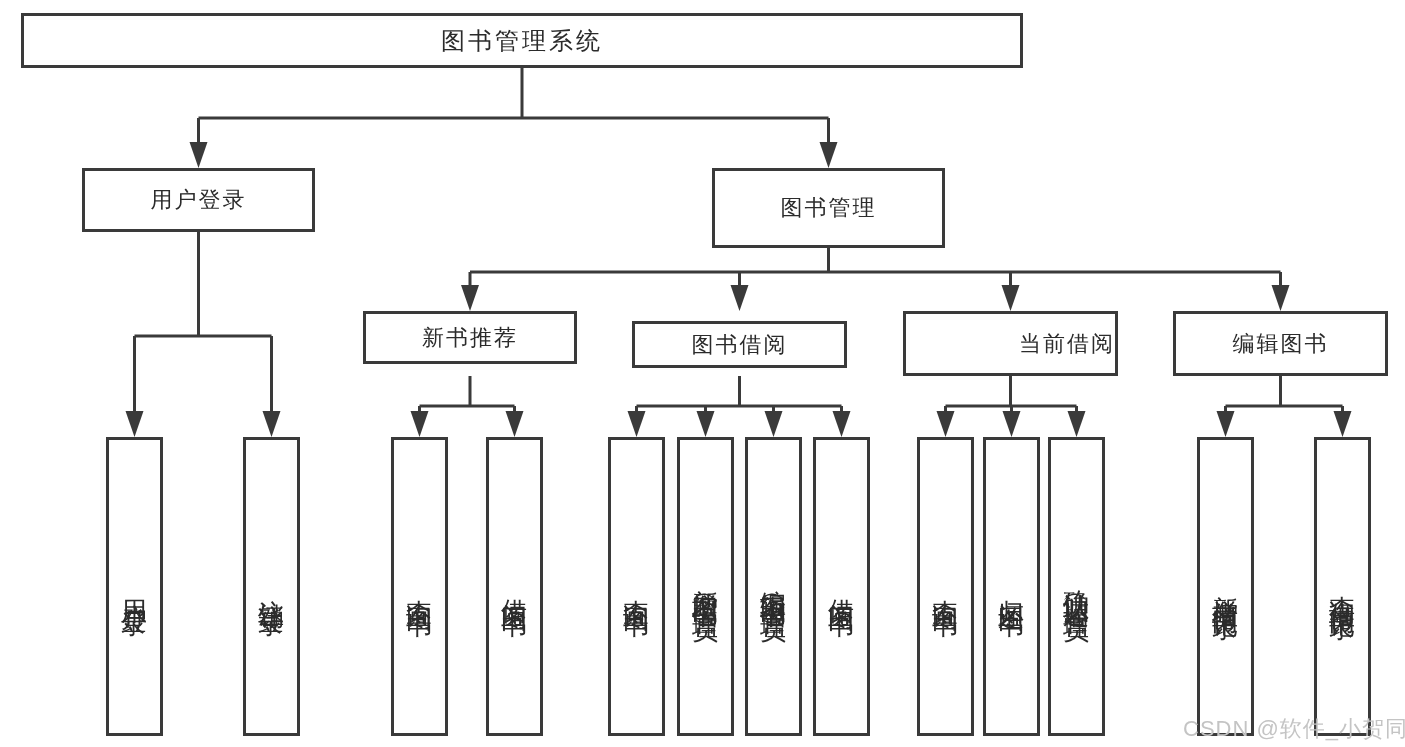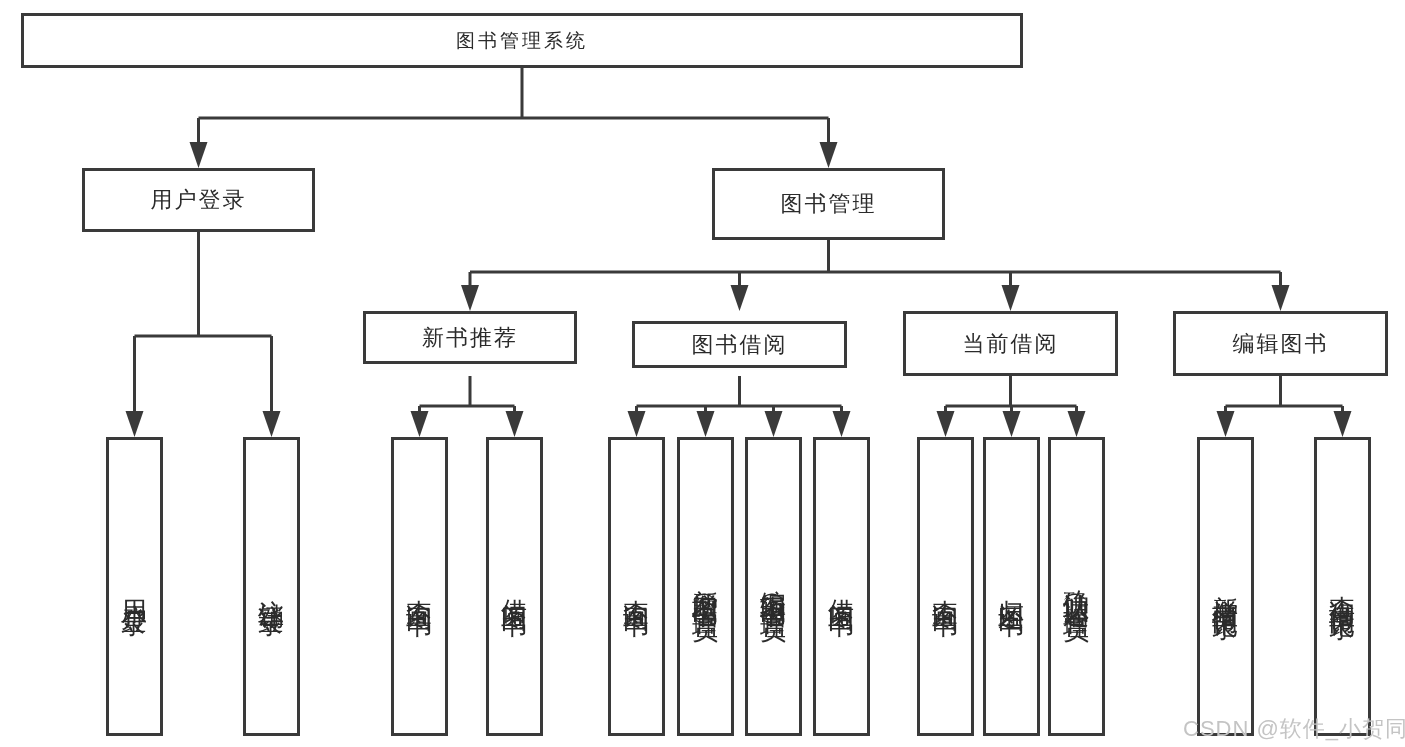--- a/index.html
+++ b/index.html
@@ -7,34 +7,34 @@
     position:relative;width:1405px;height:747px;background:#ffffff;
     font-family:"Liberation Sans","DejaVu Sans",sans-serif;
     color:#2b2b2b;overflow:hidden;
   }
   svg.wires{position:absolute;left:0;top:0;width:1405px;height:747px;}
   .node{
     position:absolute;box-sizing:border-box;background:#ffffff;
     border:3px solid #3a3a3a;display:flex;align-items:center;justify-content:center;
   }
   .hnode .lbl{font-size:22px;letter-spacing:2px;white-space:nowrap;}
-  #n-root .lbl{font-size:19px;letter-spacing:3px;font-family:Liberation Mono, monospace;}
+  #n-root .lbl{font-size:24px;letter-spacing:3px;font-family:Liberation Mono, monospace;}
   .vnode .lbl{
     writing-mode:vertical-rl;text-orientation:upright;
     font-size:26px;line-height:1;letter-spacing:4px;white-space:nowrap;
   }
   
   #n-root{left:21px;top:13px;width:1002px;height:55px;}
   
   #n-user-login{left:82px;top:168px;width:233px;height:64px;}
-  #n-book-mgmt{left:712px;top:168px;width:233px;height:72px;}
+  #n-book-mgmt{left:712px;top:168px;width:233px;height:80px;}
   
   #n-new-book{left:363px;top:311px;width:214px;height:53px;}
   #n-book-borrow{left:632px;top:321px;width:215px;height:47px;}
-  #n-current-borrow{left:903px;top:311px;width:215px;height:65px;}
+  #n-current-borrow{left:903px;top:311px;width:215px;height:65px;justify-content:flex-end;}
   #n-borrow-records{left:1173px;top:311px;width:215px;height:65px;}
   
   .vnode{top:437px;width:57px;height:299px;}
   #l-user-login{left:106px;}
   #l-logout{left:243px;}
   #l-query1{left:391px;}
   #l-borrow1{left:486px;}
   #l-query2{left:608px;}
   #l-add-book{left:677px;}
   #l-edit-book{left:745px;}

